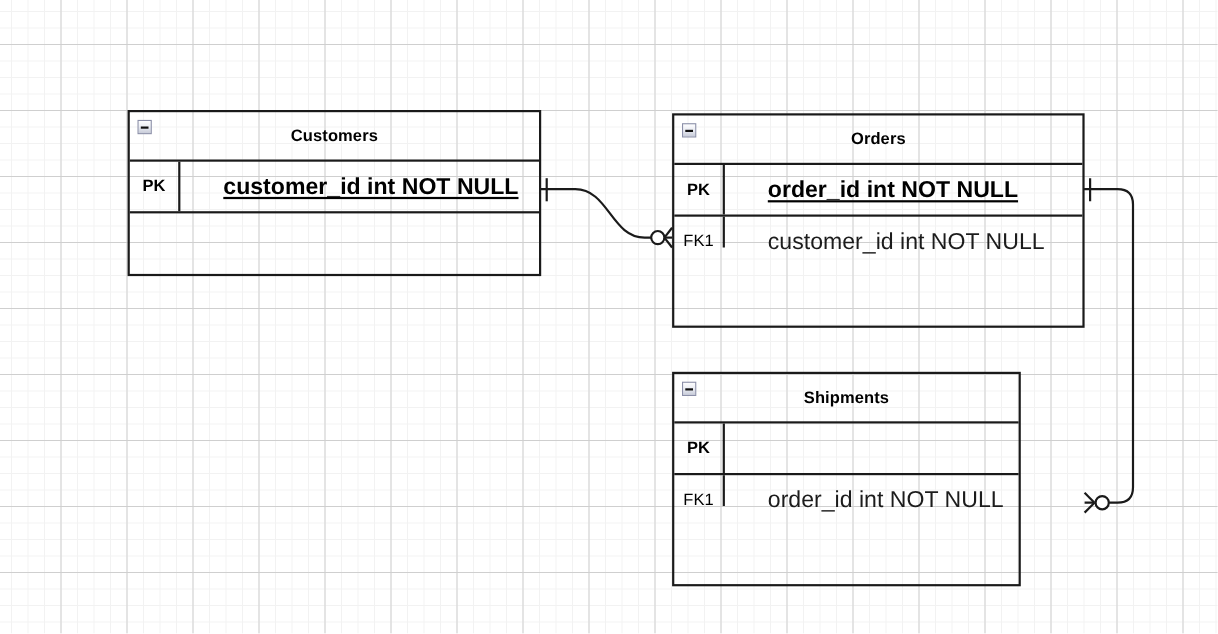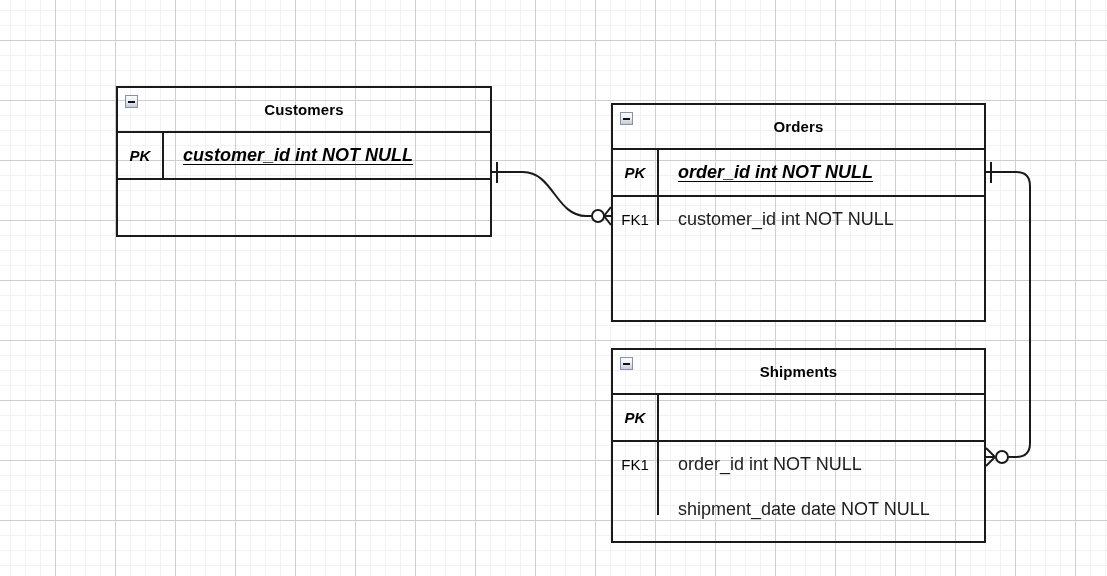--- a/index.html
+++ b/index.html
@@ -71,21 +71,20 @@
     display: block;
     width: 7px;
     height: 2px;
     background: #101010;
   }
 
   .pk-section {
     position: relative;
     box-sizing: border-box;
     border-bottom: 2px solid #1a1a1a;
-    font-style: italic;
   }
   .attr-section {
     position: relative;
     box-sizing: border-box;
   }
   .row {
     position: relative;
     display: flex;
     align-items: center;
     height: 45px;
@@ -93,24 +92,25 @@
   .key-cell {
     box-sizing: border-box;
     width: 44px;
     flex: 0 0 44px;
     text-align: center;
     font-size: 15px;
     color: #000000;
   }
   .key-cell.bold { font-weight: bold; }
   .field-cell {
-    padding-left: 21px;
-    font-size: 18px;
+    padding-left: 3px;
+    font-size: 21px;
     color: #1c1c1c;
     white-space: nowrap;
+    margin-left: 38px;
   }
   .field-cell.pk {
     font-weight: bold;
     color: #000000;
     text-decoration: underline;
     text-underline-offset: 3px;
   }
   
   .col-divider {
     position: absolute;
@@ -165,37 +165,37 @@
       <circle cx="1002" cy="457" r="6" fill="#ffffff" stroke="#1a1a1a" stroke-width="2"></circle>
 
       <g>
         <line x1="986" y1="457" x2="995" y2="457" stroke="#1a1a1a" stroke-width="2"></line>
         <line x1="986" y1="448" x2="995" y2="457" stroke="#1a1a1a" stroke-width="2"></line>
         <line x1="986" y1="466" x2="995" y2="457" stroke="#1a1a1a" stroke-width="2"></line>
       </g>
     </g>
   </svg>
 
-  <div class="entity" style="left:116px; top:86px; width:376px; height:151px;">
+  <div class="entity" style="left:116px; top:100px; width:376px; height:151px;">
     <div class="entity-header">
       <span class="collapse-box">
         <span class="bar"></span>
       </span>
       <span class="entity-title">Customers</span>
     </div>
     <div class="pk-section">
       <div class="col-divider"></div>
       <div class="row">
         <span class="key-cell bold">PK</span>
         <span class="field-cell pk">customer_id int NOT NULL</span>
       </div>
     </div>
   </div>
 
-  <div class="entity" style="left:611px; top:103px; width:375px; height:219px;">
+  <div class="entity" style="left:611px; top:103px; width:375px; height:195px;">
     <div class="entity-header">
       <span class="collapse-box">
         <span class="bar"></span>
       </span>
       <span class="entity-title">Orders</span>
     </div>
     <div class="pk-section">
       <div class="col-divider"></div>
       <div class="row">
         <span class="key-cell bold">PK</span>
@@ -204,39 +204,35 @@
     </div>
     <div class="attr-section">
       <div class="col-divider"></div>
       <div class="row">
         <span class="key-cell">FK1</span>
         <span class="field-cell">customer_id int NOT NULL</span>
       </div>
     </div>
   </div>
 
-  <div class="entity" style="left:611px; top:348px; width:375px; height:195px;">
+  <div class="entity" style="left:611px; top:338px; width:317px; height:195px;">
     <div class="entity-header">
       <span class="collapse-box">
         <span class="bar"></span>
       </span>
       <span class="entity-title">Shipments</span>
     </div>
     <div class="pk-section">
       <div class="col-divider"></div>
       <div class="row">
         <span class="key-cell bold">PK</span>
       </div>
     </div>
     <div class="attr-section">
       <div class="col-divider"></div>
       <div class="row">
         <span class="key-cell">FK1</span>
         <span class="field-cell">order_id int NOT NULL</span>
       </div>
-      <div class="row">
-        <span class="key-cell"></span>
-        <span class="field-cell">shipment_date date NOT NULL</span>
-      </div>
     </div>
   </div>
 
 </div>
 
 </body></html>

